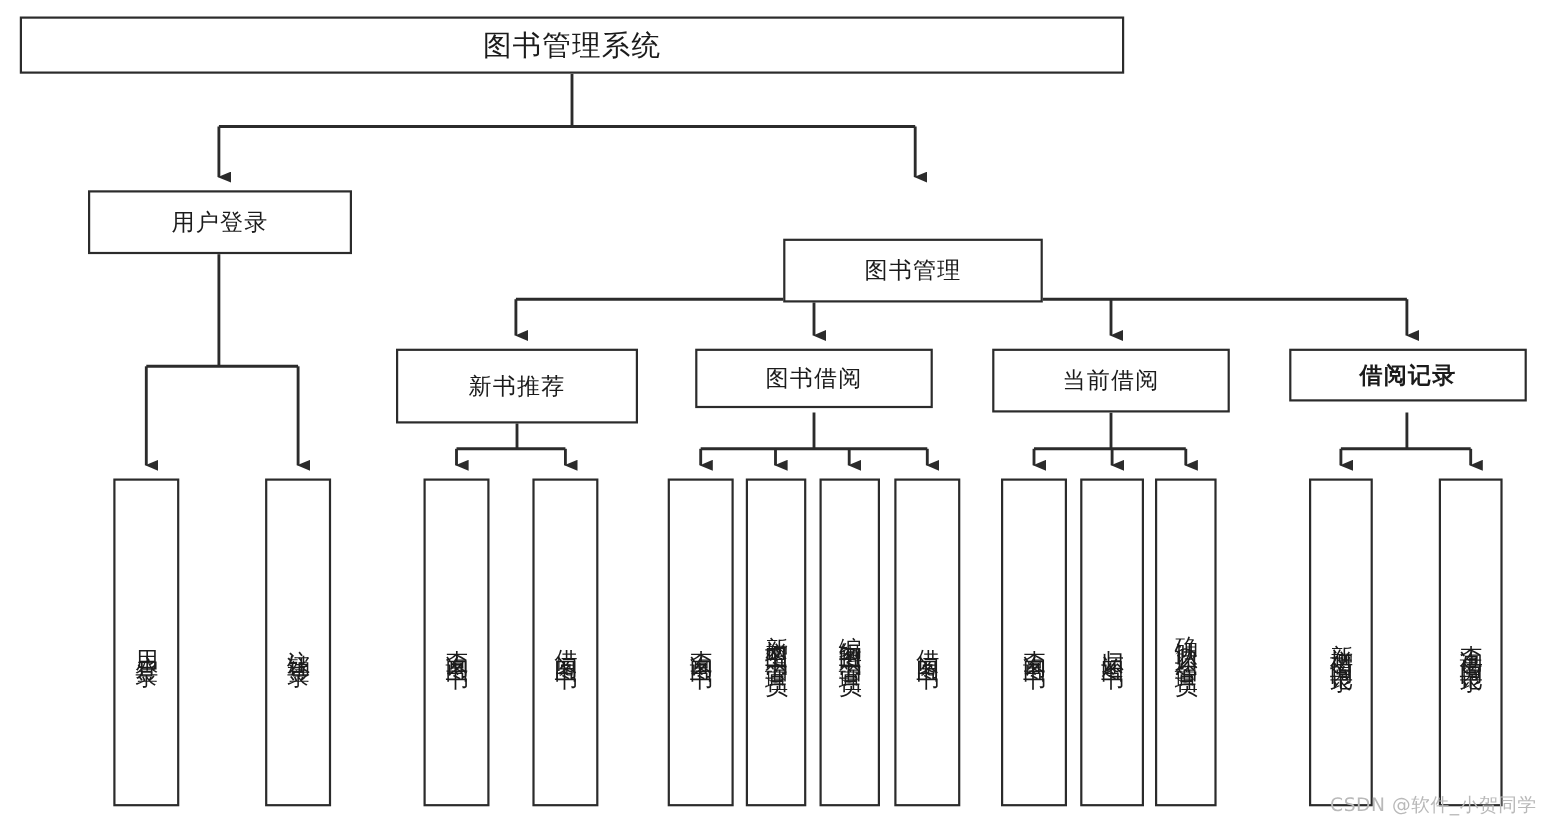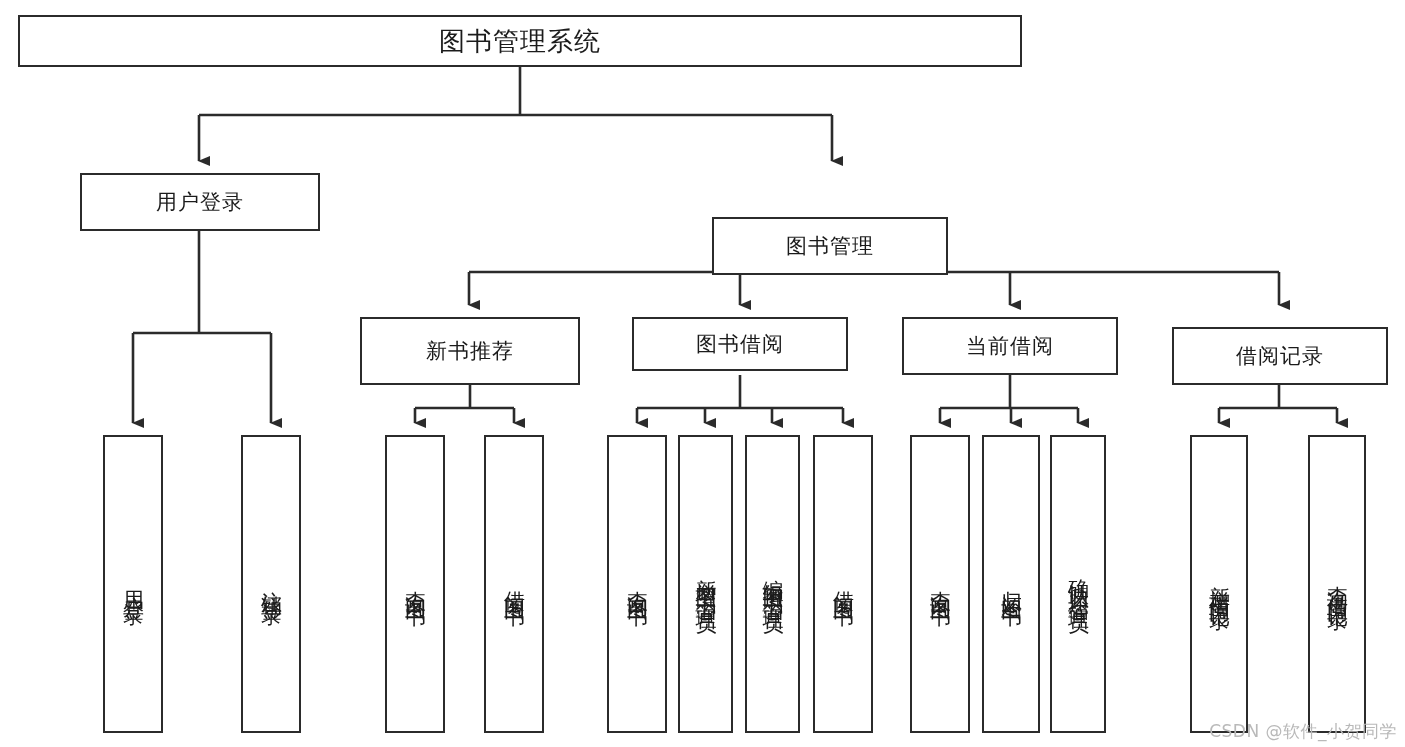--- a/index.html
+++ b/index.html
@@ -118,21 +118,21 @@
   </svg>
 
   <div class="node root" id="n-root" style="left: 18px; top: 15px; width: 1004px; height: 52px;">图书管理系统</div>
 
   <div class="node h" id="n-l2-0" style="left: 80px; top: 173px; width: 240px; height: 58px;">用户登录</div>
   <div class="node h" id="n-l2-1" style="left: 712px; top: 173px; width: 236px; height: 58px; margin-top: 44px;">图书管理</div>
 
   <div class="node h" id="n-l3-0" style="left: 360px; top: 317px; width: 220px; height: 68px;">新书推荐</div>
   <div class="node h" id="n-l3-1" style="left: 632px; top: 317px; width: 216px; height: 54px;">图书借阅</div>
   <div class="node h" id="n-l3-2" style="left: 902px; top: 317px; width: 216px; height: 58px;">当前借阅</div>
-  <div class="node h" id="n-l3-3" style="left: 1172px; top: 327px; width: 216px; height: 58px;">借阅记录</div>
+  <div class="node h" id="n-l3-3" style="left: 1172px; top: 317px; width: 216px; height: 48px; font-weight: bold;">借阅记录</div>
 
   <div class="node v" id="n-lf-0" style="left: 103px; top: 435px; width: 60px; height: 298px;">用户登录</div>
   <div class="node v" id="n-lf-1" style="left: 241px; top: 435px; width: 60px; height: 298px;">注销登录</div>
   <div class="node v" id="n-lf-2" style="left: 385px; top: 435px; width: 60px; height: 298px;">查询图书</div>
   <div class="node v" id="n-lf-3" style="left: 484px; top: 435px; width: 60px; height: 298px;">借阅图书</div>
   <div class="node v" id="n-lf-4" style="left: 607px; top: 435px; width: 60px; height: 298px;">查询图书</div>
   <div class="node v" id="n-lf-5" style="left: 678px; top: 435px; width: 55px; height: 298px;">新增图书（管理员）</div>
   <div class="node v" id="n-lf-6" style="left: 745px; top: 435px; width: 55px; height: 298px;">编辑图书（管理员）</div>
   <div class="node v" id="n-lf-7" style="left: 813px; top: 435px; width: 60px; height: 298px;">借阅图书</div>
   <div class="node v" id="n-lf-8" style="left: 910px; top: 435px; width: 60px; height: 298px;">查询图书</div>

